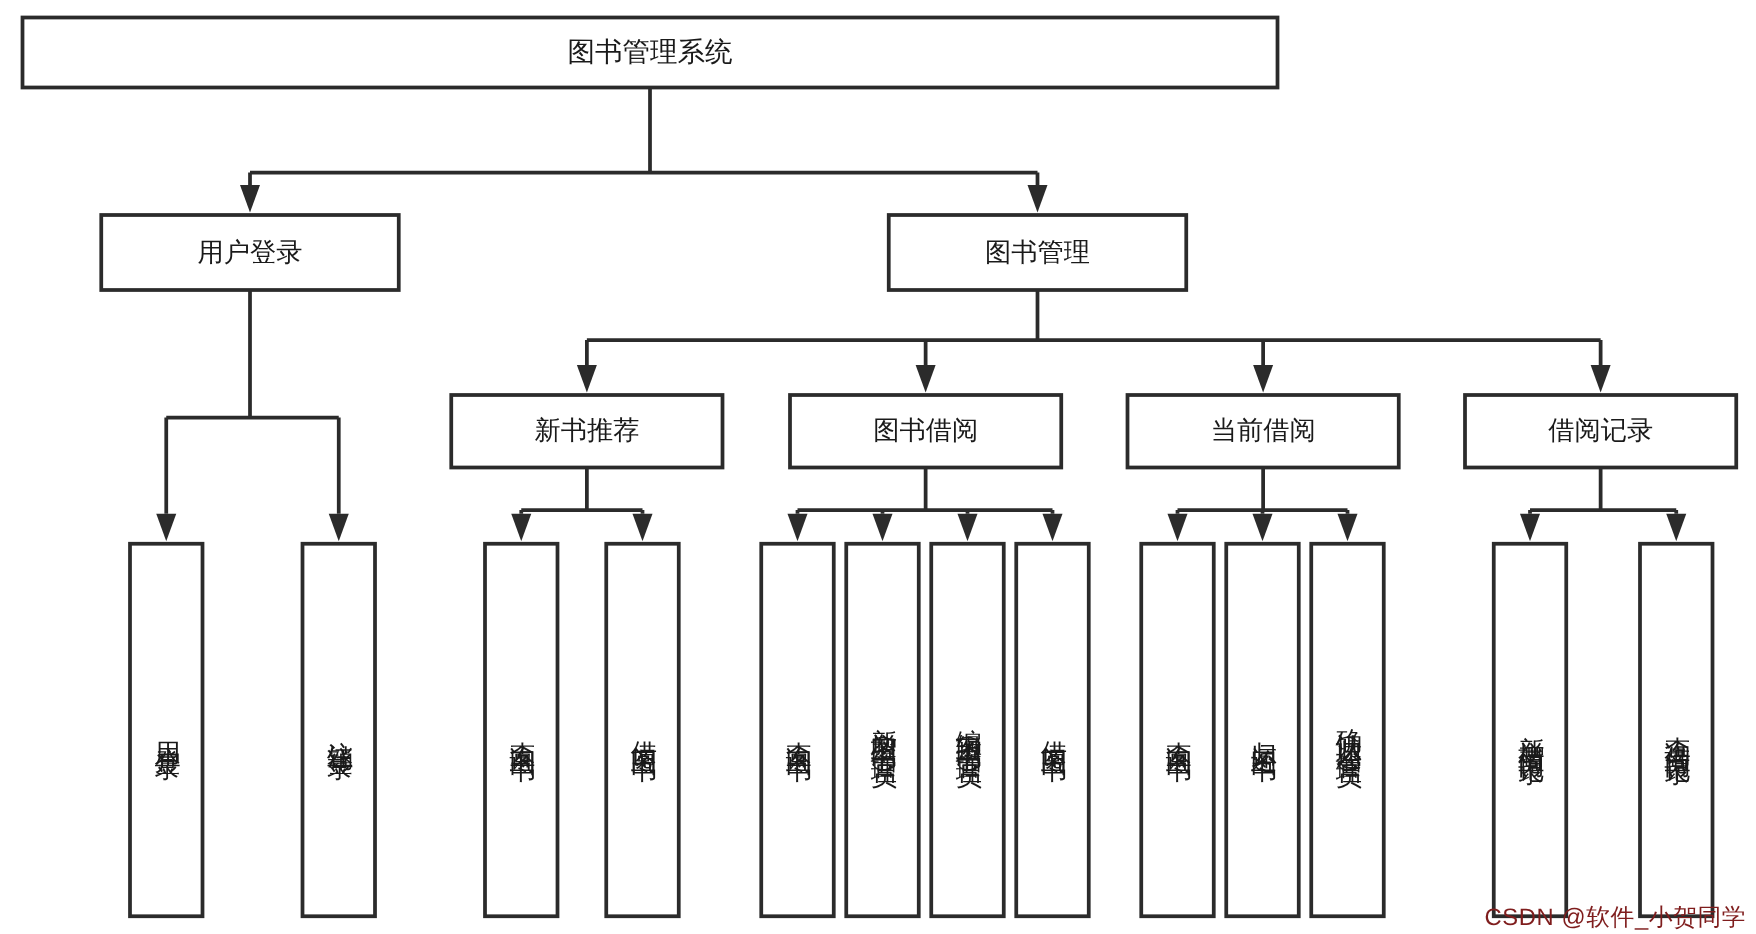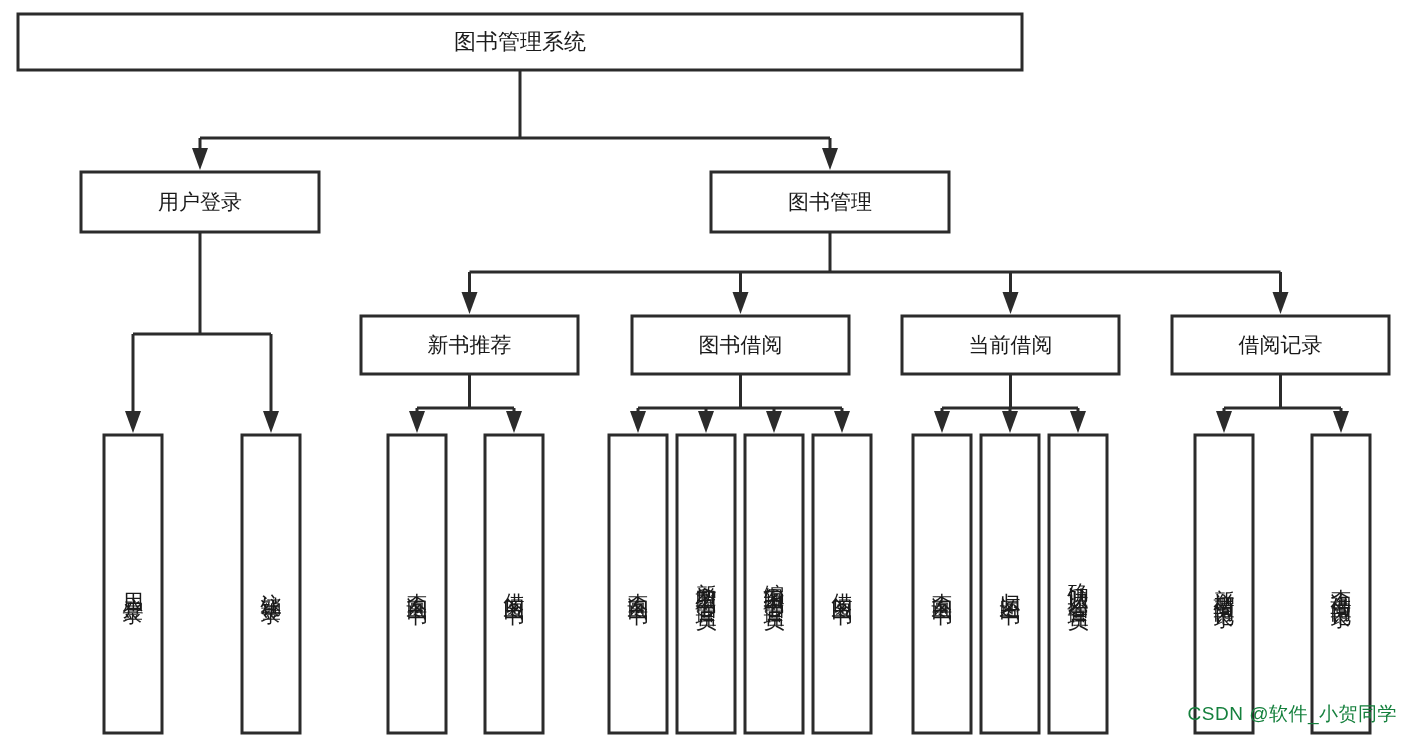--- a/index.html
+++ b/index.html
@@ -65,24 +65,24 @@
     font-size: 21px;
     line-height: 1.05;
     letter-spacing: 4px;
     color: #1a1a1a;
     white-space: nowrap;
     text-align: center;
   }
   .watermark {
     position: absolute;
     right: 8px;
-    bottom: 20px;
+    bottom: 0;
     font-family: "Liberation Sans", "DejaVu Sans", sans-serif;
     font-size: 19px;
-    color: #15803d;
+    color: #7f1d1d;
     letter-spacing: 0.5px;
     pointer-events: none;
     user-select: none;
   }
 </style>
 </head>
 <body>
 
 <div id="diagram-root">
 

